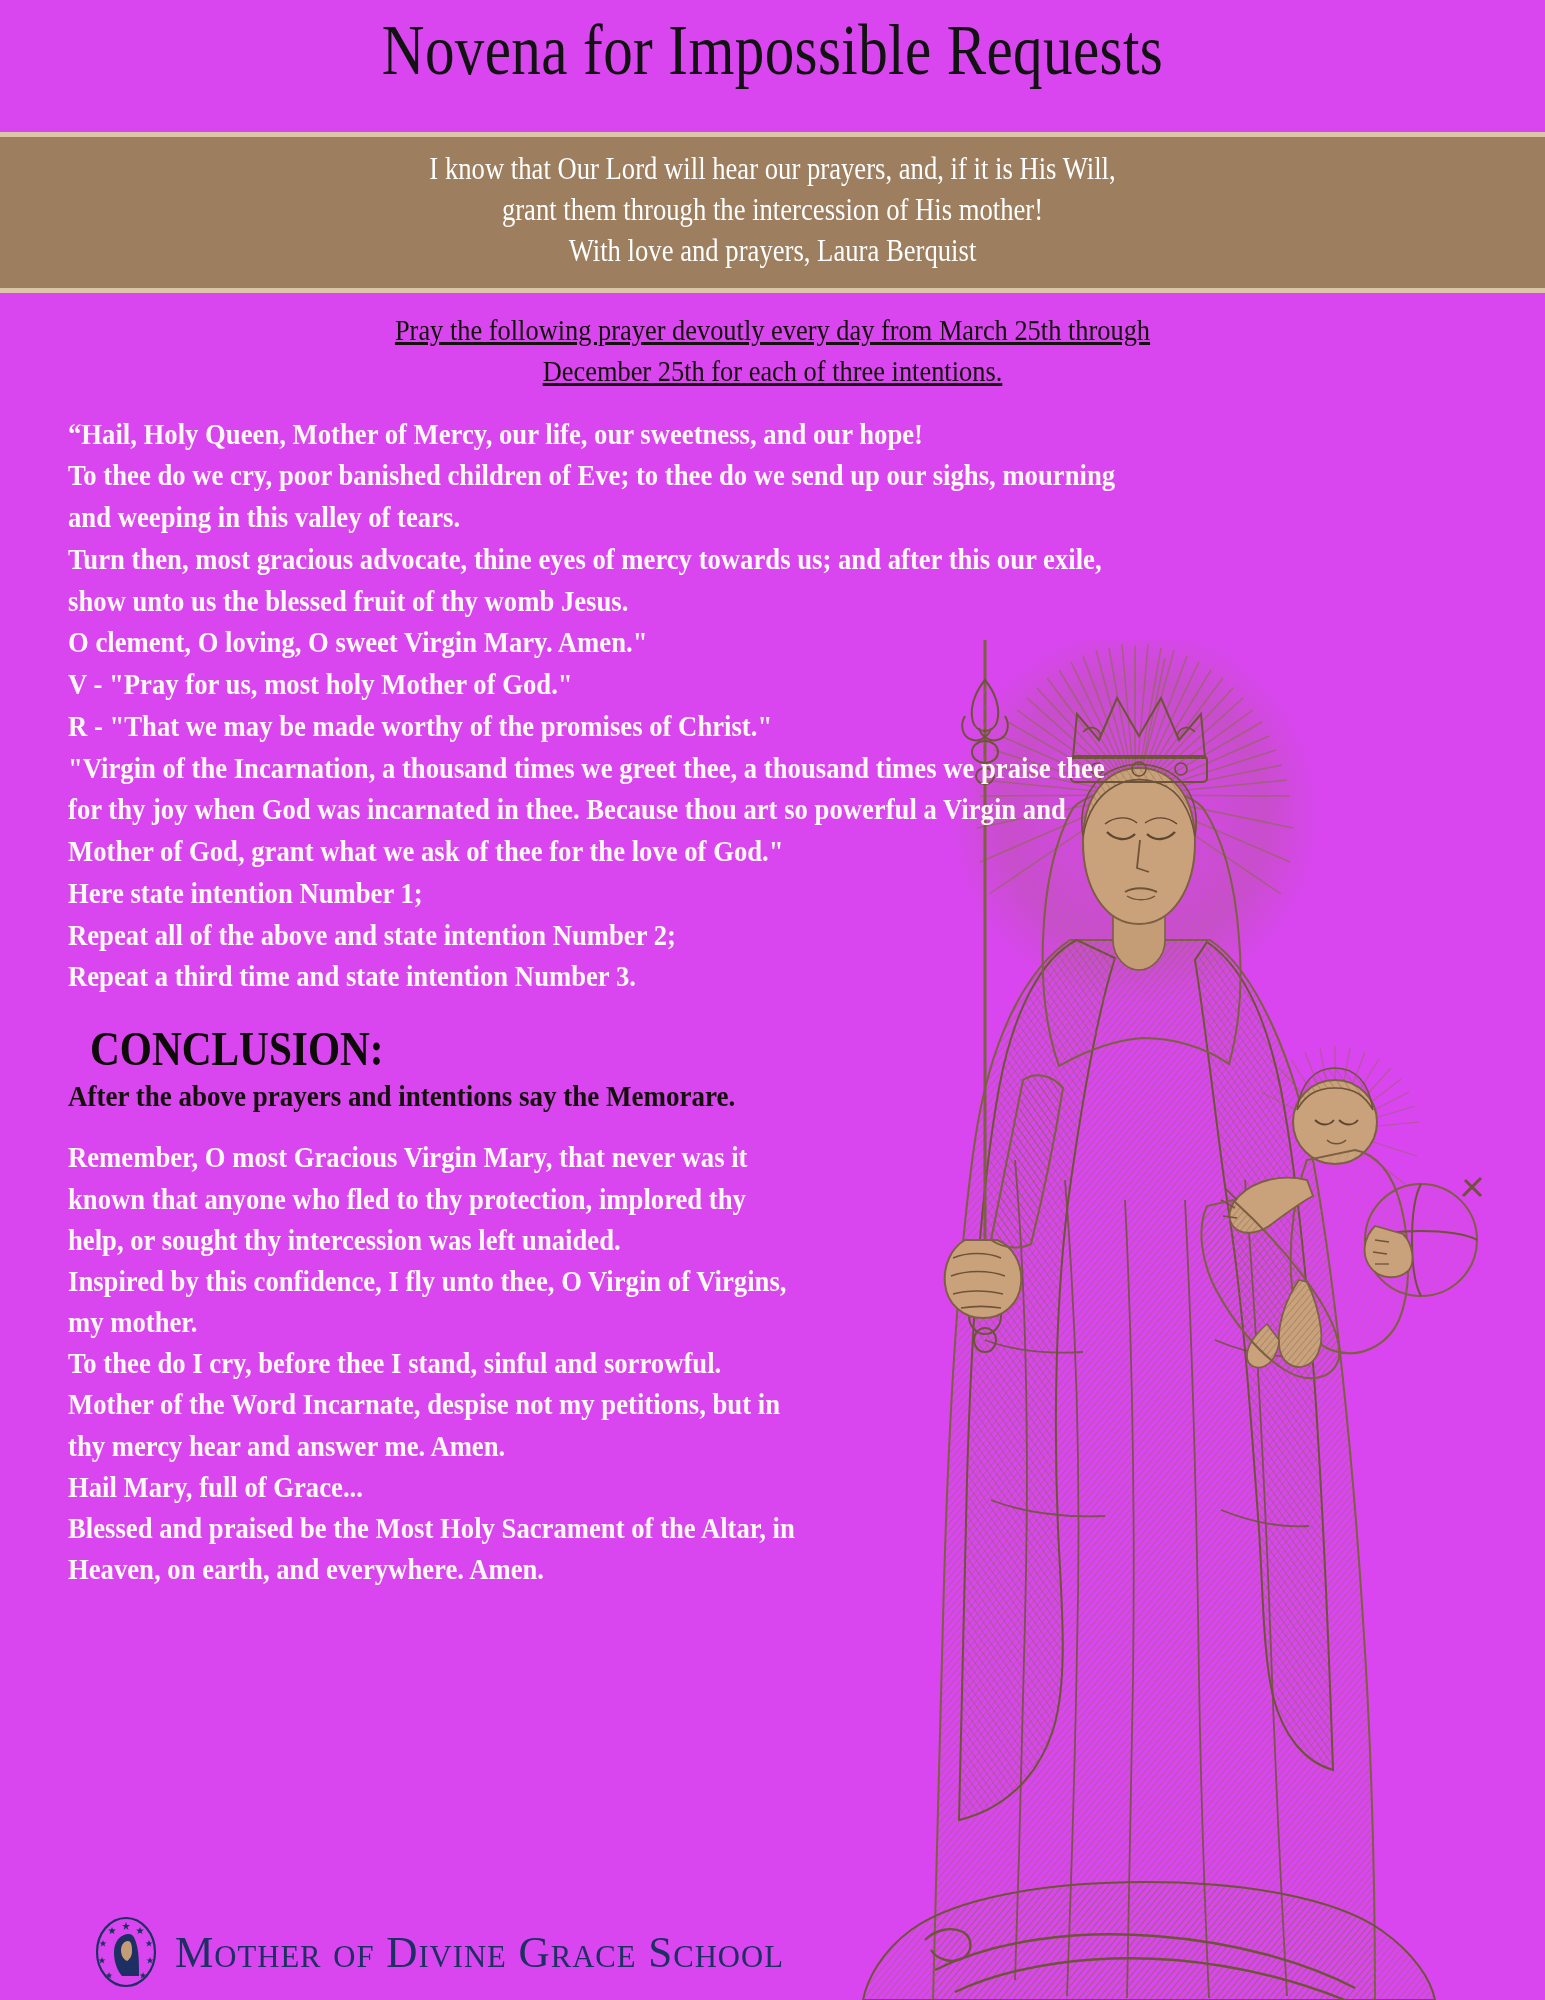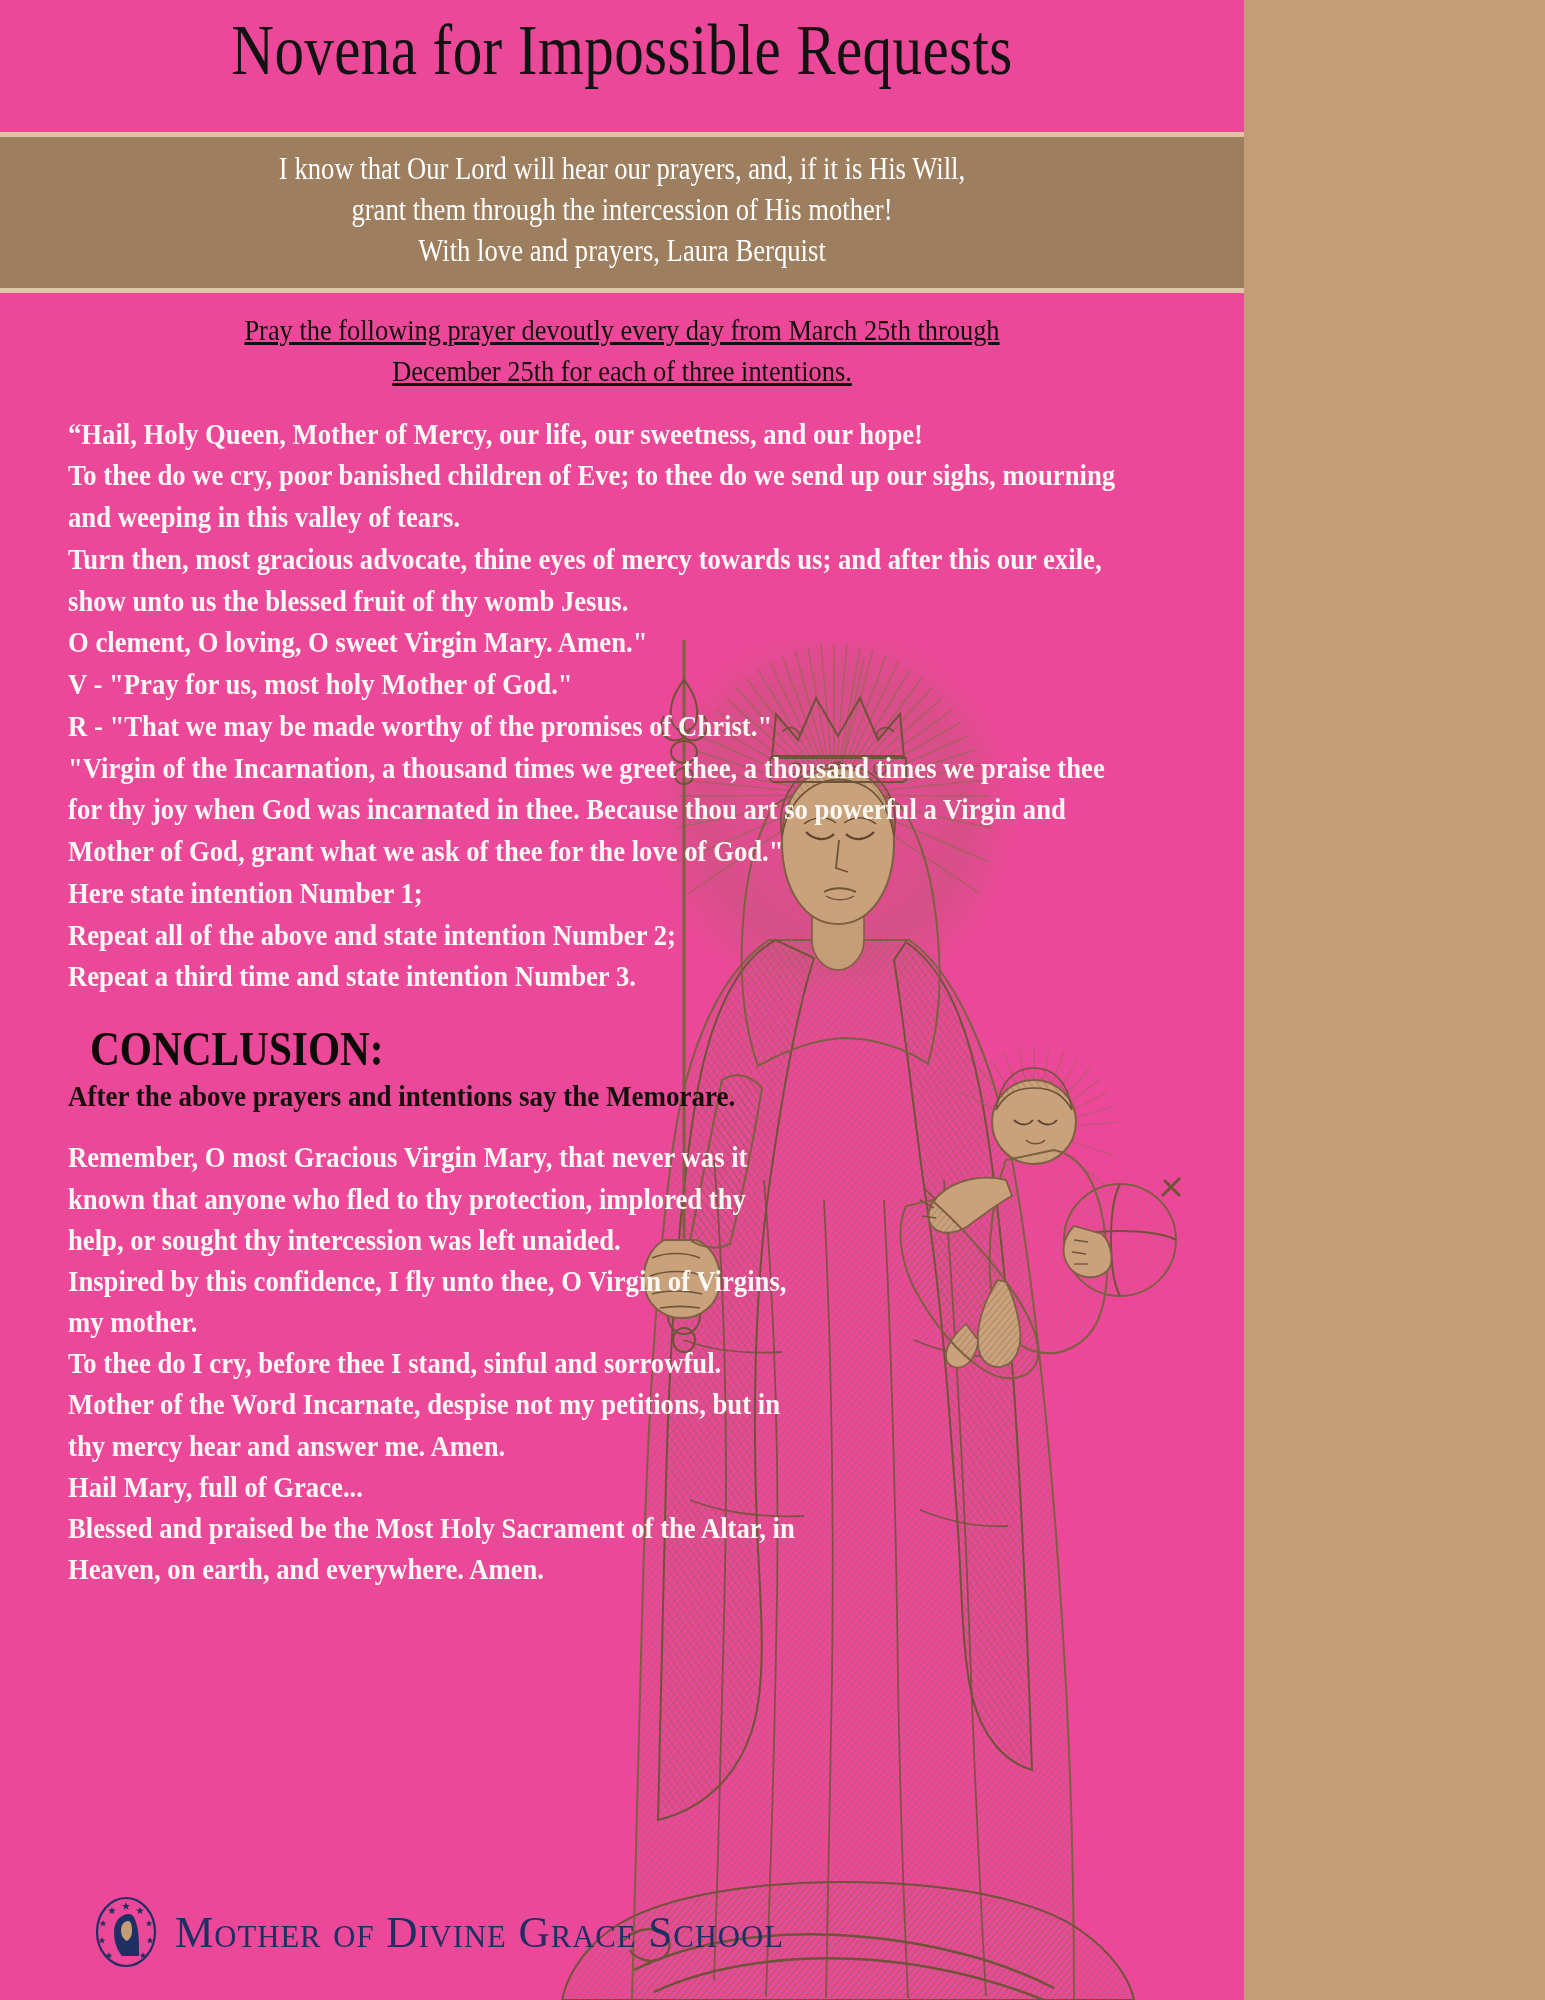--- a/index.html
+++ b/index.html
@@ -11,23 +11,23 @@
     height: 2000px;
     background: #c49d77;
     font-family: "Liberation Serif", "DejaVu Serif", serif;
     overflow: hidden;
     position: relative;
   }
 
   
   #page {
     position: relative;
-    width: 1244px;
+    width: 1545px;
     height: 2000px;
-    background: #ec4899;
+    background: #d946ef;
     overflow: hidden;
   }
 
   
   #title-area {
     position: relative;
     height: 132px;
     text-align: center;
     z-index: 5;
   }
@@ -128,21 +128,21 @@
     transform-origin: left center;
     white-space: nowrap;
   }
   #memorare { margin-top: 6px; }
   #memorare .pline { line-height: 1.42; }
 
   
   #footer {
     position: absolute;
     left: 95px;
-    bottom: 32px;
+    bottom: 12px;
     display: flex;
     align-items: center;
     gap: 18px;
     z-index: 6;
   }
   #footer-mark { width: 62px; height: 72px; flex: 0 0 auto; }
   #footer-name {
     color: #1e2f63;
     font-size: 45px;
     letter-spacing: 1px;

